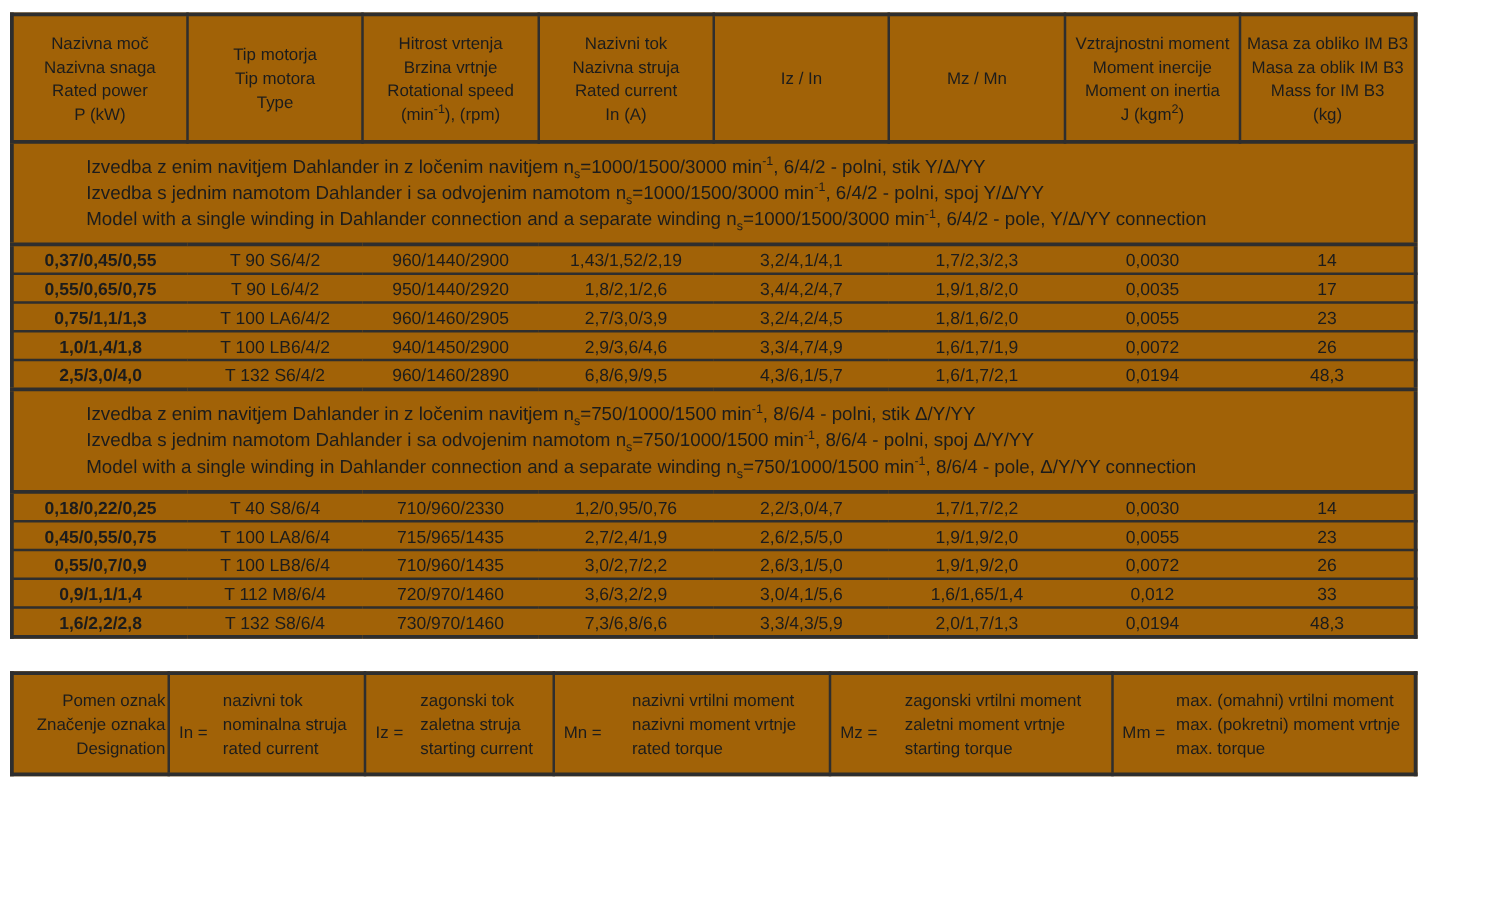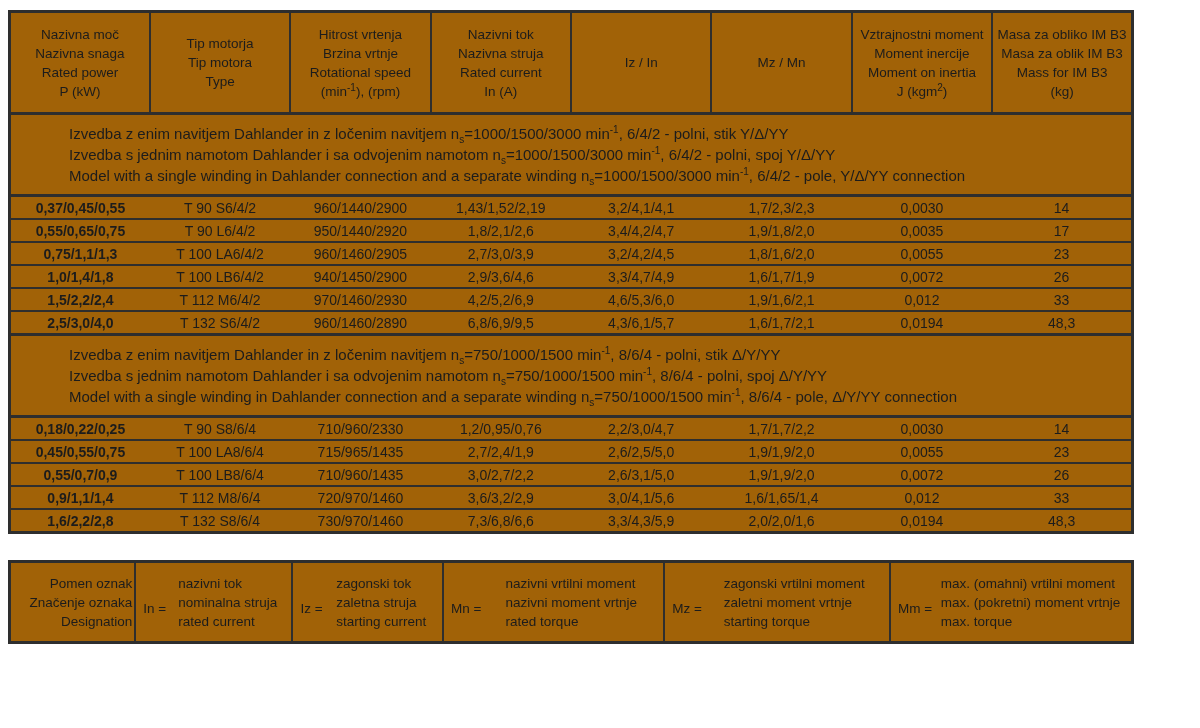--- a/index.html
+++ b/index.html
@@ -144,49 +144,39 @@
           <td class="data-cell first">1,0/1,4/1,8</td>
           <td class="data-cell">T 100 LB6/4/2</td>
           <td class="data-cell">940/1450/2900</td>
           <td class="data-cell">2,9/3,6/4,6</td>
           <td class="data-cell">3,3/4,7/4,9</td>
           <td class="data-cell">1,6/1,7/1,9</td>
           <td class="data-cell">0,0072</td>
           <td class="data-cell">26</td>
         </tr>
         <tr class="data-row">
-          <td class="data-cell first">1,5/2,2/2,4</td>
-          <td class="data-cell">T 112 M6/4/2</td>
-          <td class="data-cell">970/1460/2930</td>
-          <td class="data-cell">4,2/5,2/6,9</td>
-          <td class="data-cell">4,6/5,3/6,0</td>
-          <td class="data-cell">1,9/1,6/2,1</td>
-          <td class="data-cell">0,012</td>
-          <td class="data-cell">33</td>
-        </tr>
-        <tr class="data-row">
           <td class="data-cell first">2,5/3,0/4,0</td>
           <td class="data-cell">T 132 S6/4/2</td>
           <td class="data-cell">960/1460/2890</td>
           <td class="data-cell">6,8/6,9/9,5</td>
           <td class="data-cell">4,3/6,1/5,7</td>
           <td class="data-cell">1,6/1,7/2,1</td>
           <td class="data-cell">0,0194</td>
           <td class="data-cell">48,3</td>
         </tr>
         <tr>
           <td colspan="8" class="section-cell">
             <div>Izvedba z enim navitjem Dahlander in z ločenim navitjem n<sub>s</sub>=750/1000/1500 min<sup>-1</sup>, 8/6/4 - polni, stik Δ/Y/YY</div>
             <div>Izvedba s jednim namotom Dahlander i sa odvojenim namotom n<sub>s</sub>=750/1000/1500 min<sup>-1</sup>, 8/6/4 - polni, spoj Δ/Y/YY</div>
             <div>Model with a single winding in Dahlander connection and a separate winding  n<sub>s</sub>=750/1000/1500 min<sup>-1</sup>, 8/6/4 - pole, Δ/Y/YY connection</div>
           </td>
         </tr>
         <tr class="data-row">
           <td class="data-cell first">0,18/0,22/0,25</td>
-          <td class="data-cell">T 90 S8/6/4</td>
+          <td class="data-cell">T 40 S8/6/4</td>
           <td class="data-cell">710/960/2330</td>
           <td class="data-cell">1,2/0,95/0,76</td>
           <td class="data-cell">2,2/3,0/4,7</td>
           <td class="data-cell">1,7/1,7/2,2</td>
           <td class="data-cell">0,0030</td>
           <td class="data-cell">14</td>
         </tr>
         <tr class="data-row">
           <td class="data-cell first">0,45/0,55/0,75</td>
           <td class="data-cell">T 100 LA8/6/4</td>
@@ -216,21 +206,21 @@
           <td class="data-cell">1,6/1,65/1,4</td>
           <td class="data-cell">0,012</td>
           <td class="data-cell">33</td>
         </tr>
         <tr class="data-row">
           <td class="data-cell first">1,6/2,2/2,8</td>
           <td class="data-cell">T 132 S8/6/4</td>
           <td class="data-cell">730/970/1460</td>
           <td class="data-cell">7,3/6,8/6,6</td>
           <td class="data-cell">3,3/4,3/5,9</td>
-          <td class="data-cell">2,0/2,0/1,6</td>
+          <td class="data-cell">2,0/1,7/1,3</td>
           <td class="data-cell">0,0194</td>
           <td class="data-cell">48,3</td>
         </tr>
       </tbody>
   </table>
 
   <table class="legend-table">
     <colgroup id="legend-colgroup">
         <col style="width: 11.2%;">
         <col style="width: 14%;">

